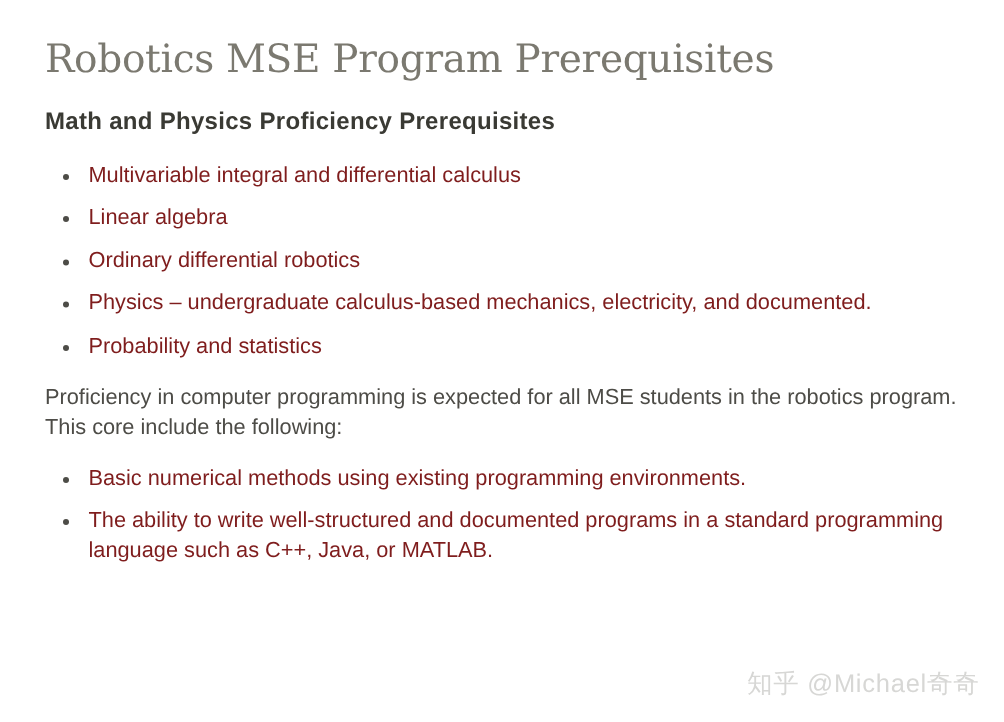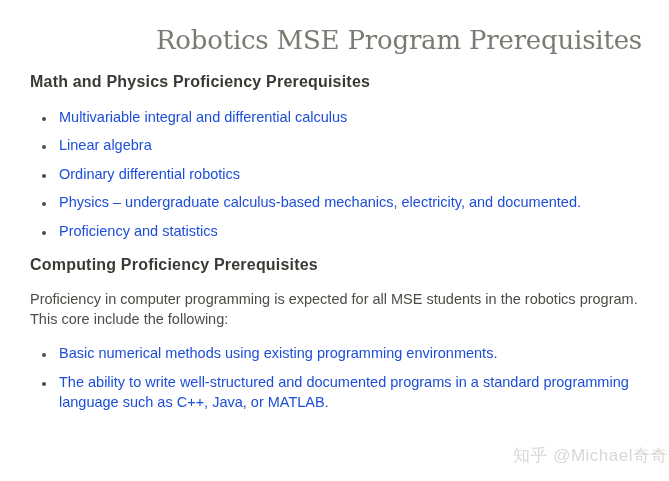--- a/index.html
+++ b/index.html
@@ -22,56 +22,55 @@
     z-index: 1;
   }
   .page-title {
     font-family: "DejaVu Serif", serif;
     font-size: 26px;
     font-weight: 400;
     color: #7b7970;
     letter-spacing: -0.2px;
     margin: 0 0 16px 0;
     line-height: 1.15;
-    text-align: right;
   }
   .section-heading {
     font-size: 16px;
     font-weight: bold;
     color: #3a3a34;
     letter-spacing: 0.2px;
     margin: 0 0 14px 0;
     line-height: 1.3;
   }
   .body-text {
     font-size: 14.5px;
     color: #4d4c47;
     line-height: 1.38;
     margin: 0 0 14px 0;
   }
   ul.bullet-list {
     list-style: disc;
     margin: 0 0 14px 0;
     padding-left: 26px;
-    color: #1d4ed8;
+    color: #7f1d1d;
   }
   ul.bullet-list li {
     font-size: 14.5px;
     line-height: 1.38;
     margin: 0 0 8.5px 0;
     padding-left: 3px;
   }
   ul.bullet-list li::marker {
     color: #4d4c47;
     font-size: 0.85em;
   }
   .watermark {
     position: absolute;
     top: 444px;
-    right: 1px;
+    right: 16px;
     z-index: 0;
     font-size: 17px;
     color: #d7d7d5;
     letter-spacing: 0.5px;
     white-space: nowrap;
     text-align: center;
   }
 </style>
 </head>
 <body>
@@ -83,25 +82,24 @@
   <h1 class="page-title">Robotics MSE Program Prerequisites</h1>
 
   <h2 class="section-heading">Math and Physics Proficiency Prerequisites</h2>
 
 
   <ul class="bullet-list">
     <li>Multivariable integral and differential calculus</li>
     <li>Linear algebra</li>
     <li>Ordinary differential robotics</li>
     <li>Physics – undergraduate calculus-based mechanics, electricity, and documented.</li>
-    <li>Proficiency and statistics</li>
+    <li>Probability and statistics</li>
   </ul>
 
 
-  <h2 class="section-heading">Computing Proficiency Prerequisites</h2>
 
   <p class="body-text">Proficiency in computer programming is expected for all MSE students in the robotics program. This core include the following:</p>
 
   <ul class="bullet-list">
     <li>Basic numerical methods using existing programming environments.</li>
     <li>The ability to write well-structured and documented programs in a standard programming language such as C++, Java, or MATLAB.</li>
   </ul>
 
 </div>
 

